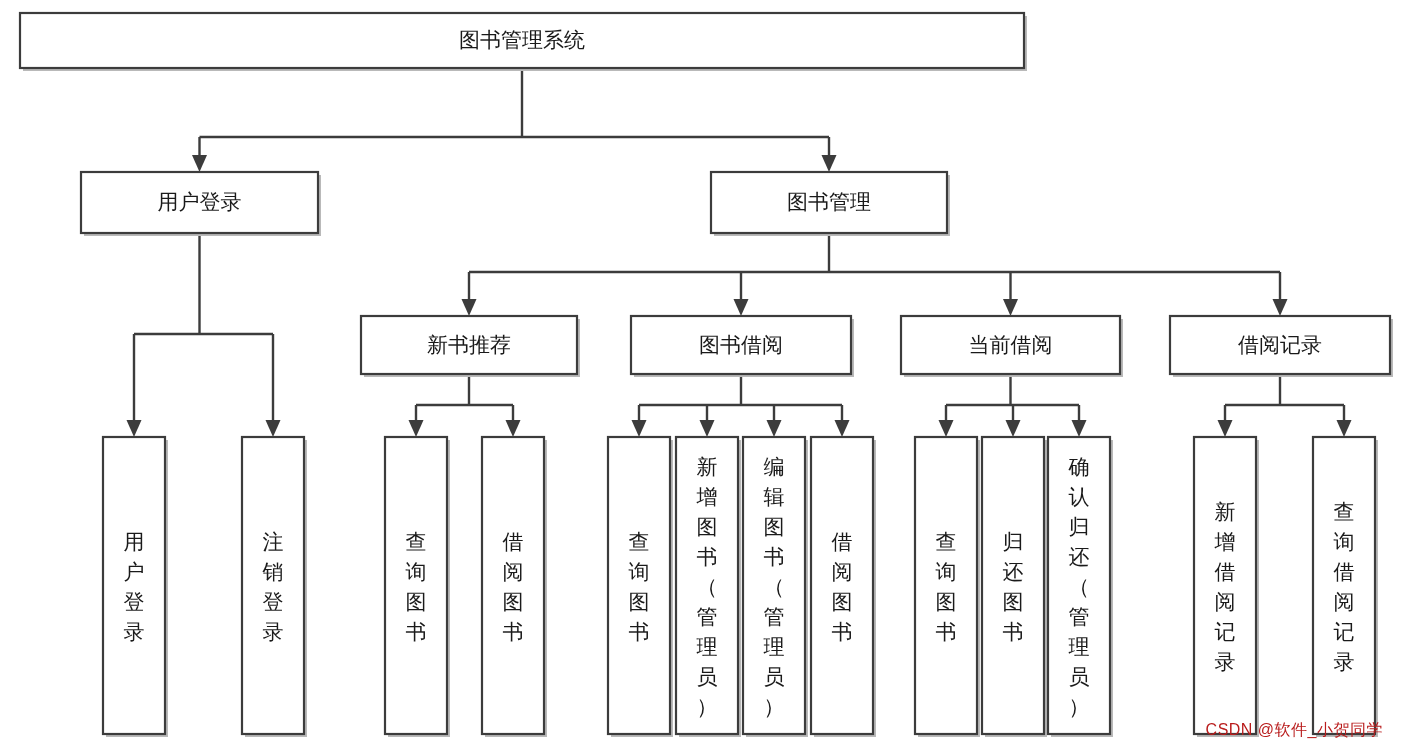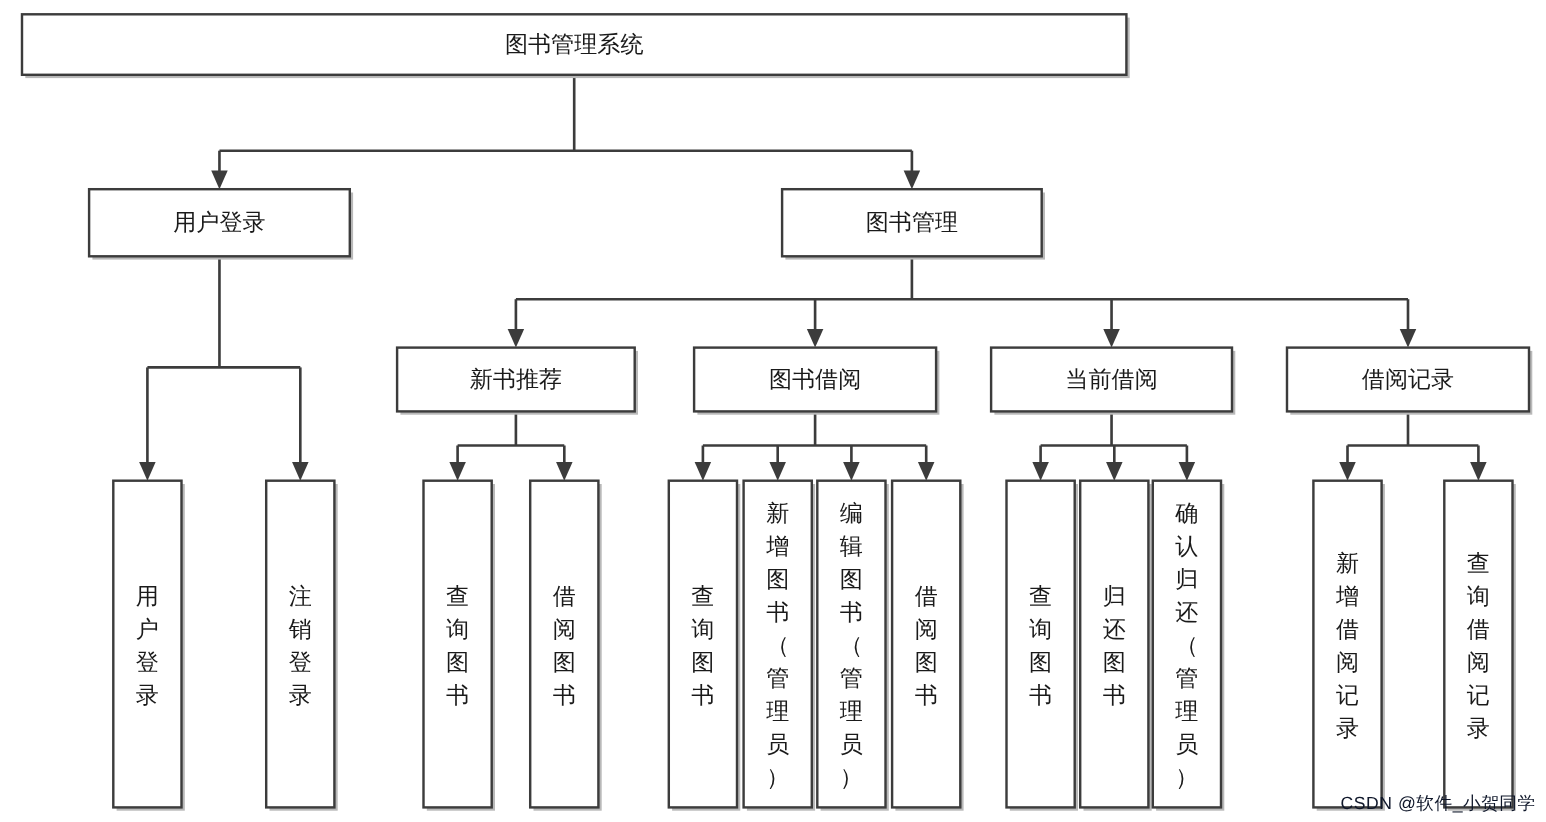--- a/index.html
+++ b/index.html
@@ -55,23 +55,23 @@
     dominant-baseline: middle;
   }
   .node-label-vertical {
     fill: #1a1a1a;
     font-family: "Liberation Sans", "DejaVu Sans", sans-serif;
     font-size: 21px;
     text-anchor: middle;
   }
   .watermark {
     position: absolute;
-    right: 9px;
+    right: 22px;
     bottom: 6px;
-    color: #0f172a;
+    color: #b91c1c;
     font-size: 16px;
     font-family: "Liberation Sans", "DejaVu Sans", sans-serif;
     letter-spacing: 0.5px;
     white-space: nowrap;
     user-select: none;
   }
 </style>
 </head>
 <body>
 

